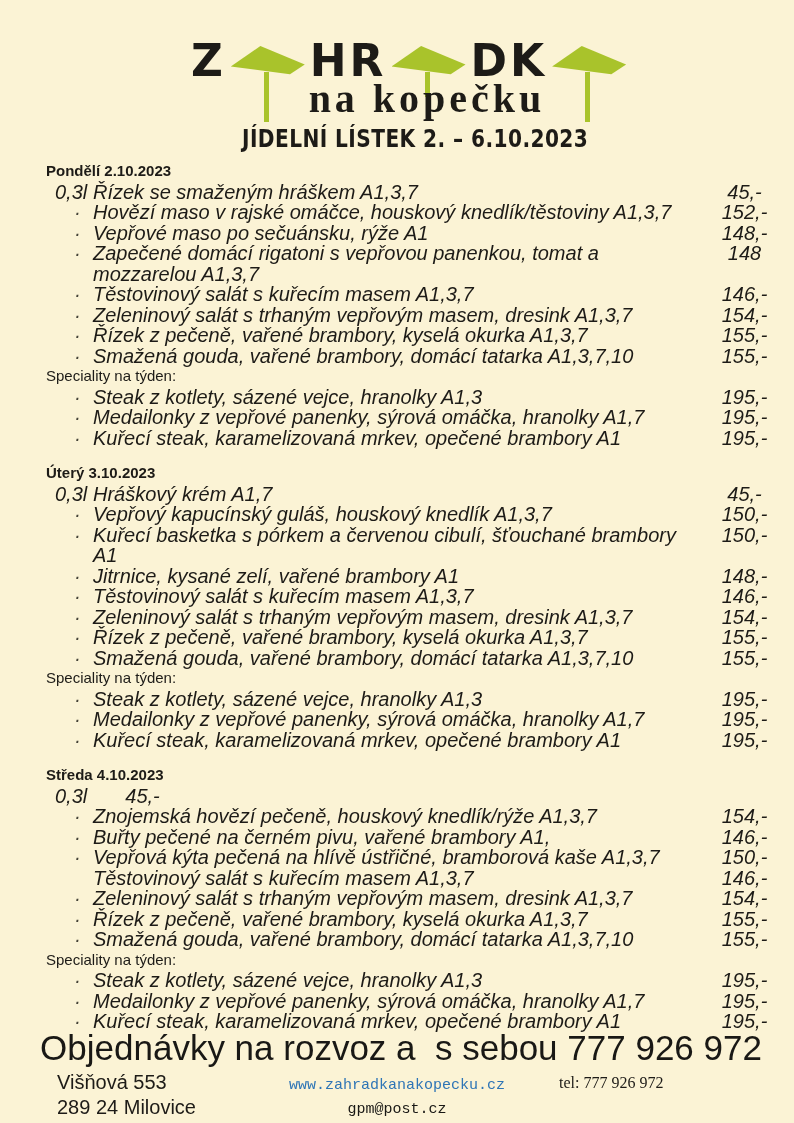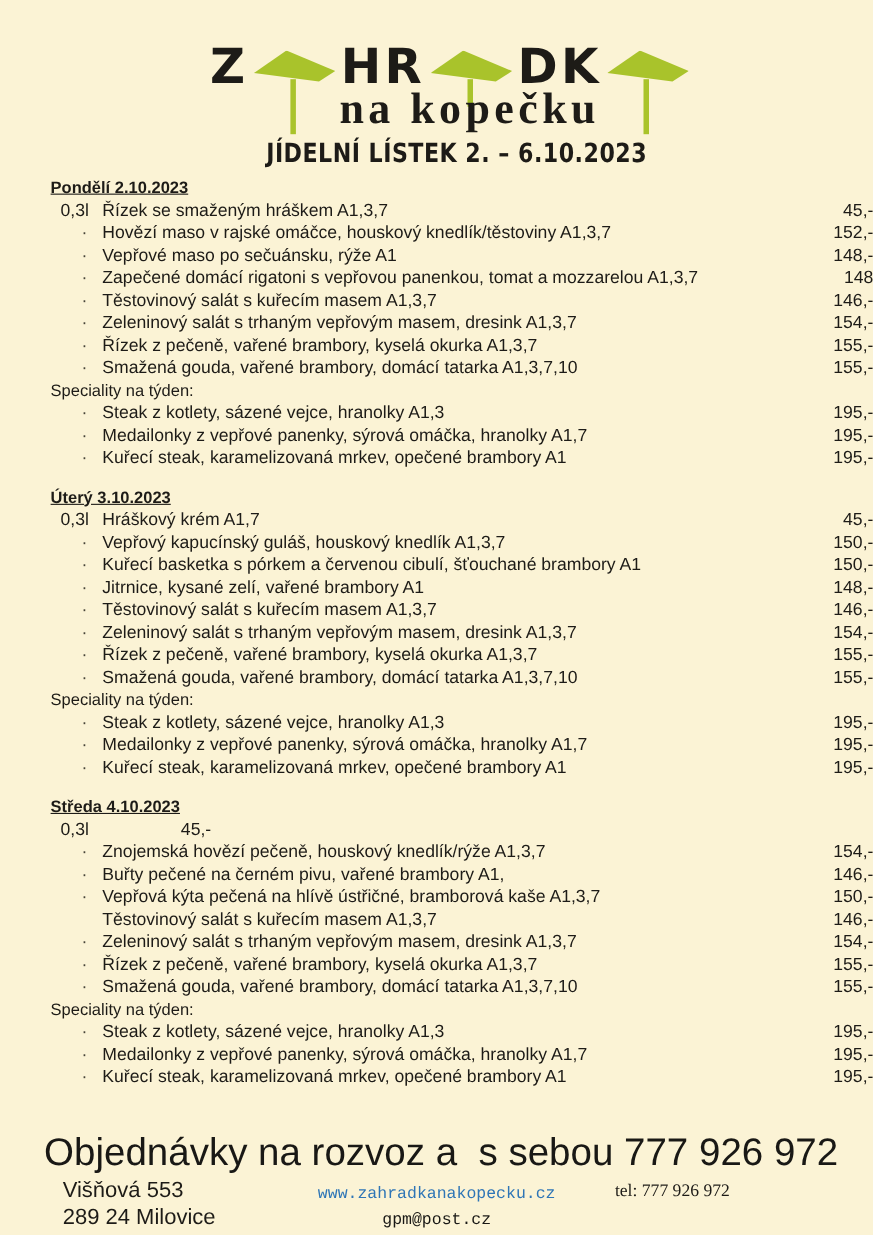--- a/index.html
+++ b/index.html
@@ -33,27 +33,27 @@
     font-family:Liberation Serif, serif;font-size:40px;font-weight:800;
     line-height:32px;letter-spacing:4px;
   }
   .menu-title{
     margin-top:10px;transform:translateX(18px) scaleX(.84);
     font-family:"DejaVu Sans",sans-serif;font-size:24px;font-weight:800;
     letter-spacing:.5px;line-height:28px;white-space:nowrap;
   }
   .menu{margin-top:8px;padding-left:46px;padding-right:0;}
   .day{margin-bottom:15px;}
-  .day-heading{font-size:15px;font-weight:700;text-decoration:underline;line-height:20.5px;}
+  .day-heading{font-size:15px;font-weight:700;line-height:20.5px;}
   .specials-heading{font-size:15px;font-weight:400;line-height:20.5px;}
-  .row{display:flex;padding-left:9px;line-height:20.5px;font-size:16px;}
+  .row{display:flex;padding-left:9px;line-height:20.5px;font-size:20px;font-style:italic;}
   .qty{width:38px;flex:none;}
   .qty.bullet{padding-left:19px;color:#454237;}
   .dish{flex:1;padding-right:6px;}
-  .price{width:99px;flex:none;text-align:right;}
+  .price{width:99px;flex:none;text-align:center;}
   .order-line{
     position:absolute;top:1028px;left:0;width:100%;text-align:center;
     font-size:35px;line-height:40px;white-space:pre;transform:translateX(4px);
     color:#191815;
   }
   .contact{position:absolute;top:1070px;left:0;width:100%;display:flex;align-items:flex-start;}
   .contact-left{width:235px;padding-left:57px;font-size:20px;line-height:25px;}
   .contact-center{flex:1;text-align:center;font-size:15px;line-height:24px;padding-top:4px;font-family:Liberation Mono, monospace;}
   .website{color:var(--link);text-decoration:none;display:inline-block;}
   .email{color:#191815;}

